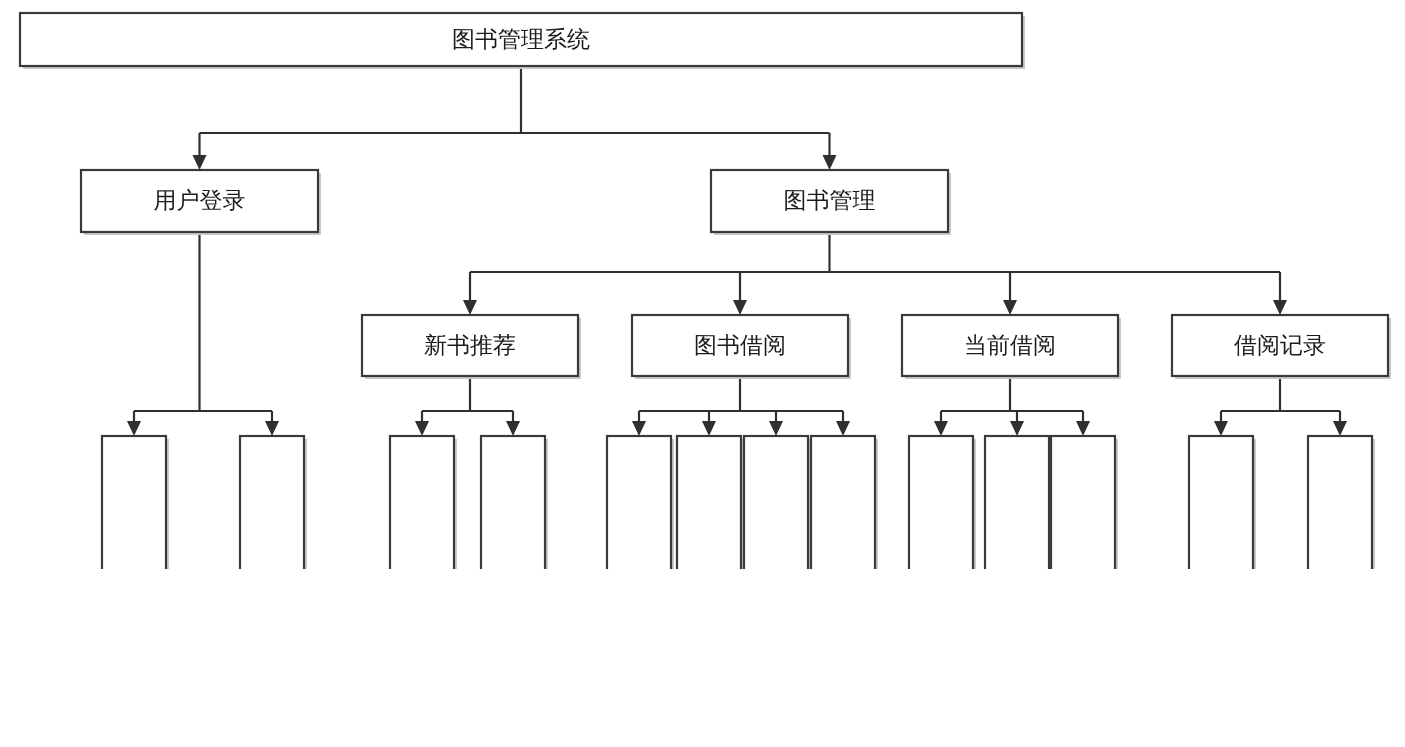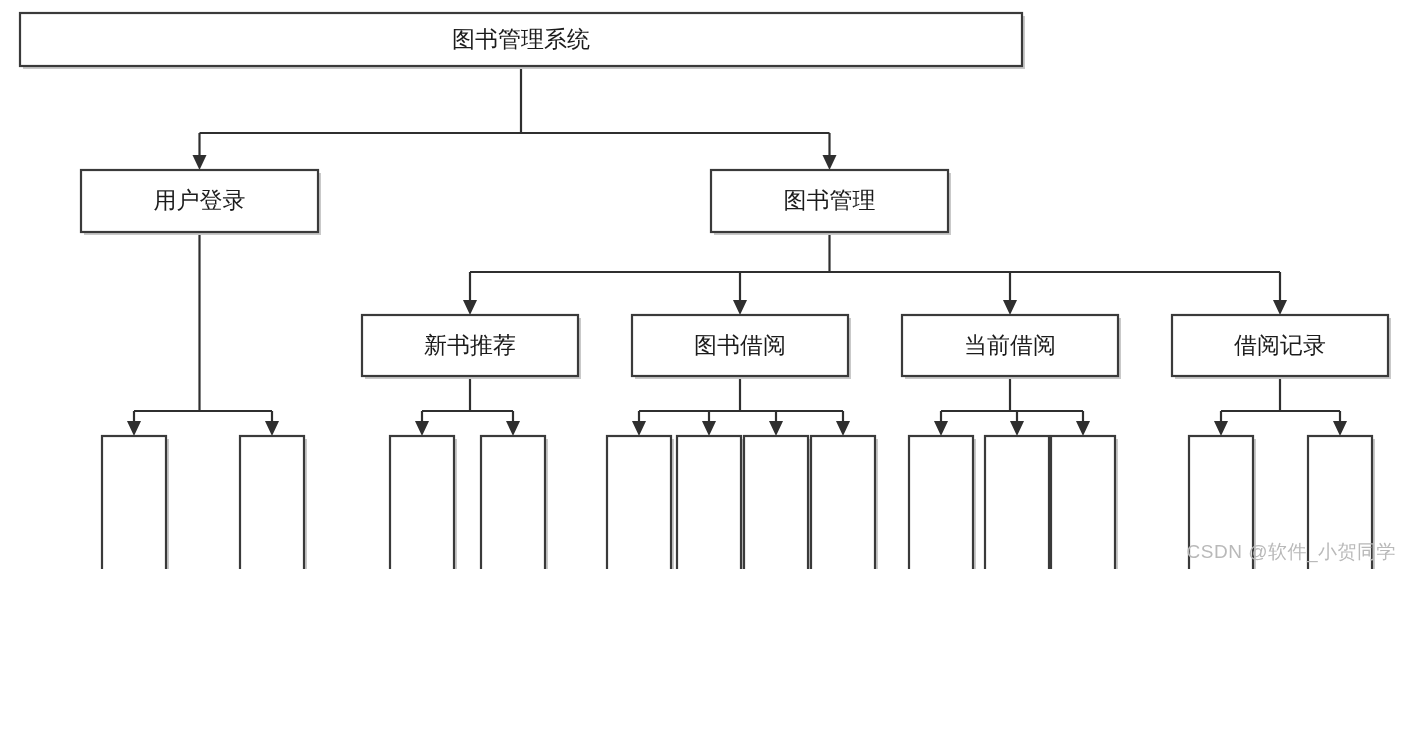--- a/index.html
+++ b/index.html
@@ -276,14 +276,13 @@
       <div class="vert-label" style="left: 677px; top: 448px; width: 64px; height: 278px; display: flex; align-items: center; justify-content: center;">新增图书（管理员）</div>
       <div class="vert-label" style="left: 744px; top: 448px; width: 64px; height: 278px; display: flex; align-items: center; justify-content: center;">编辑图书（管理员）</div>
       <div class="vert-label" style="left: 811px; top: 448px; width: 64px; height: 278px; display: flex; align-items: center; justify-content: center;">借阅图书</div>
       <div class="vert-label" style="left: 909px; top: 448px; width: 64px; height: 278px; display: flex; align-items: center; justify-content: center;">查询图书</div>
       <div class="vert-label" style="left: 985px; top: 448px; width: 64px; height: 278px; display: flex; align-items: center; justify-content: center;">归还图书</div>
       <div class="vert-label" style="left: 1051px; top: 448px; width: 64px; height: 278px; display: flex; align-items: center; justify-content: center;">确认归还（管理员）</div>
       <div class="vert-label" style="left: 1189px; top: 448px; width: 64px; height: 278px; display: flex; align-items: center; justify-content: center;">新增借阅记录</div>
       <div class="vert-label" style="left: 1308px; top: 448px; width: 64px; height: 278px; display: flex; align-items: center; justify-content: center;">查询借阅记录</div>
     </div>
 
-  <div class="watermark">CSDN @软件_小贺同学</div>
 </div>
 
 </body></html>

